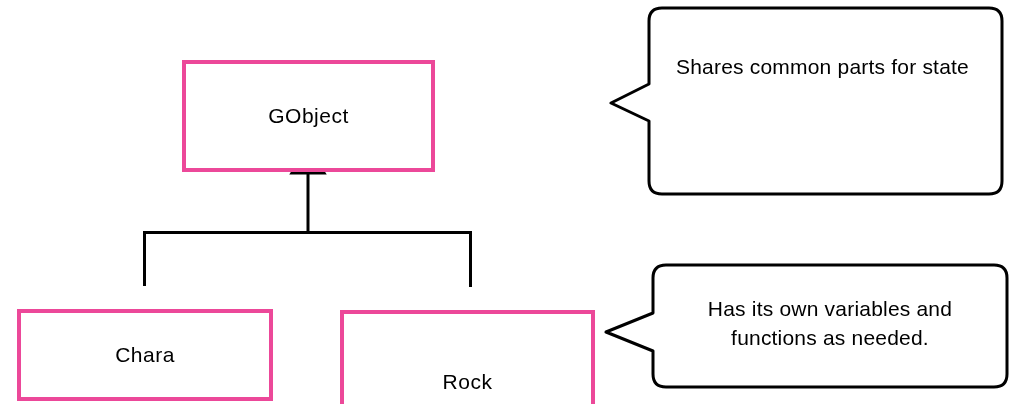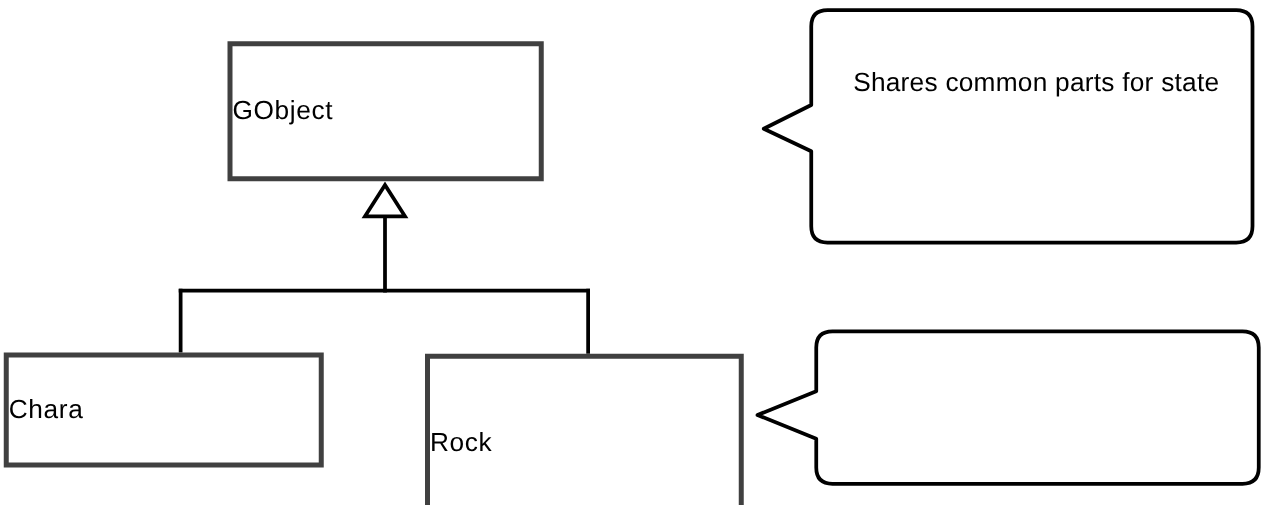--- a/index.html
+++ b/index.html
@@ -17,43 +17,45 @@
     color: #000000;
   }
   .stage svg.wires {
     position: absolute;
     left: 0;
     top: 0;
   }
   .clsbox {
     position: absolute;
     box-sizing: border-box;
-    border: 4px solid #404040;
+    border: 4px solid #ec4899;
     background: #ffffff;
     display: flex;
     align-items: center;
+    justify-content: center;
+    margin-top: 27px;
   }
   .clsbox .lbl {
     font-size: 21px;
     letter-spacing: 0.5px;
   }
   .clsbox.gobject { left: 182px; top: 33px;  width: 253px; height: 112px; }
-  .clsbox.chara   { left: 3px;  top: 282px; width: 256px; height: 92px; }
+  .clsbox.chara   { left: 17px;  top: 282px; width: 256px; height: 92px; }
   .clsbox.rock    { left: 340px; top: 283px; width: 255px; height: 143px; }
 
   .callout-text {
     position: absolute;
     font-size: 21px;
     letter-spacing: 0.2px;
   }
   .callout-text .line { white-space: nowrap; }
   .callout-text.c1 {
-    left: 656px; top: 51px; width: 346px;
+    left: 676px; top: 51px; width: 346px;
     line-height: 31px;
-    text-align: center;
+    text-align: left;
   }
   .callout-text.c2 {
     left: 658px; top: 294px; width: 344px;
     line-height: 29px;
     text-align: center;
   }
 </style>
 </head>
 <body>
 
@@ -107,14 +109,18 @@
   </div>
 
   <div class="clsbox rock">
     <span class="lbl">Rock</span>
   </div>
 
   <div class="callout-text c1">
     <div class="line">Shares common parts for state</div>
   </div>
 
+  <div class="callout-text c2">
+    <div class="line">Has its own variables and</div>
+    <div class="line">functions as needed.</div>
+  </div>
 
 </div>
 
 </body></html>

